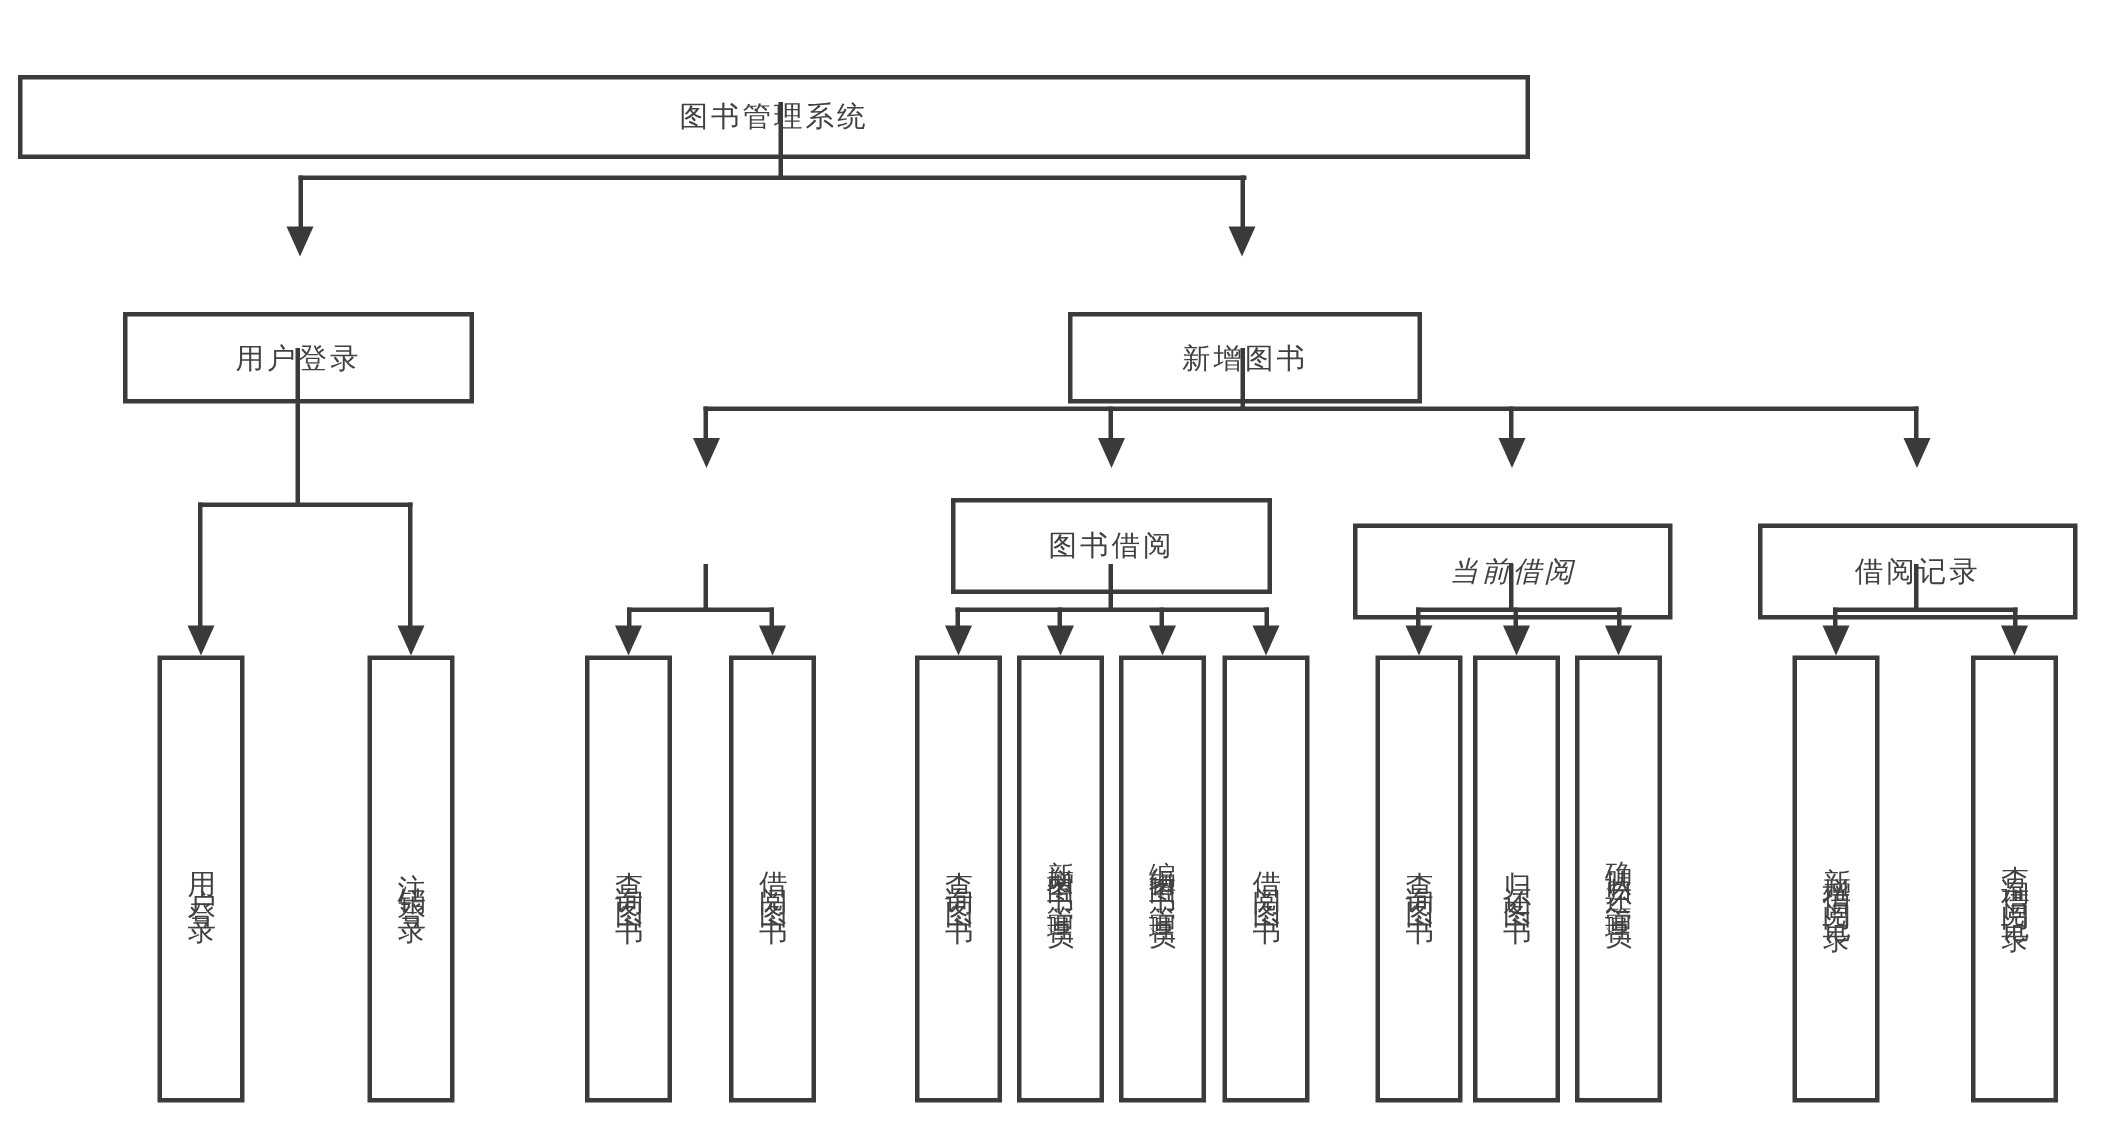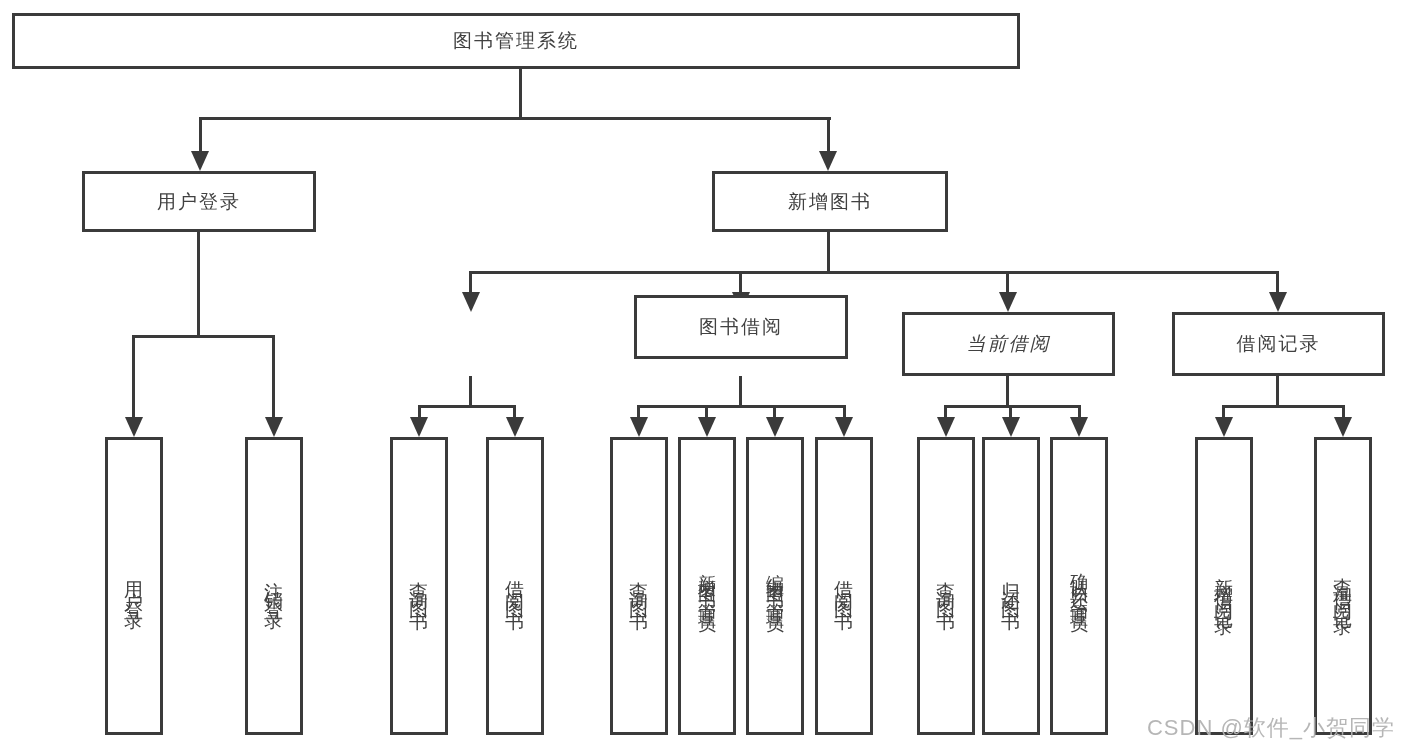--- a/index.html
+++ b/index.html
@@ -15,20 +15,21 @@
     position: absolute;
     box-sizing: border-box;
     border: 3px solid #3b3b3b;
     background: #ffffff;
     display: flex;
     align-items: center;
     justify-content: center;
     font-size: 19px;
     letter-spacing: 2px;
     color: #414141;
+    margin-top: 37px;
   }
   .vbox {
     position: absolute;
     box-sizing: border-box;
     border: 3px solid #3b3b3b;
     background: #ffffff;
     display: flex;
     align-items: center;
     justify-content: center;
     font-size: 19px;
@@ -181,15 +182,14 @@
     <span style="letter-spacing:6px;">确认归还（管理员）</span>
   </div>
 
   <div class="vbox" style="left:1195px; top:437px; width:58px; height:298px;">
     <span style="letter-spacing:8px;">新增借阅记录</span>
   </div>
   <div class="vbox" style="left:1314px; top:437px; width:58px; height:298px;">
     <span style="letter-spacing:8px;">查询借阅记录</span>
   </div>
 
-  <div class="watermark">CSDN @软件_小贺同学</div>
 
 </div>
 
 </body></html>

